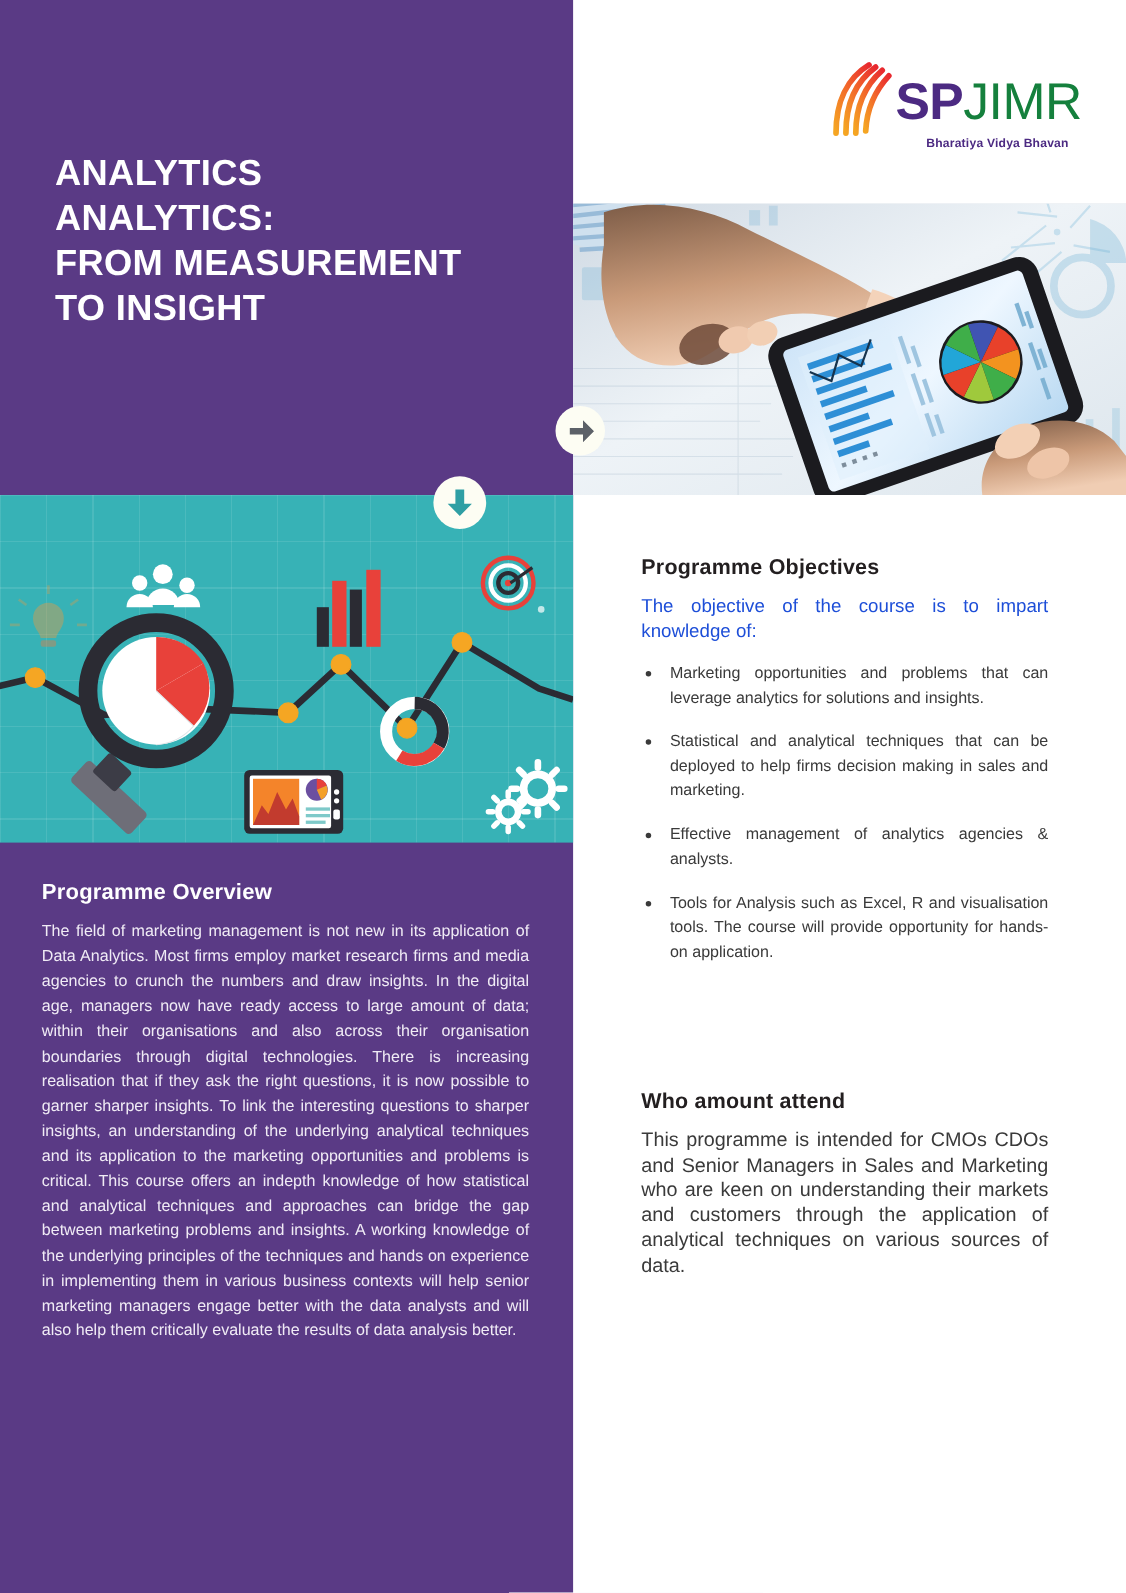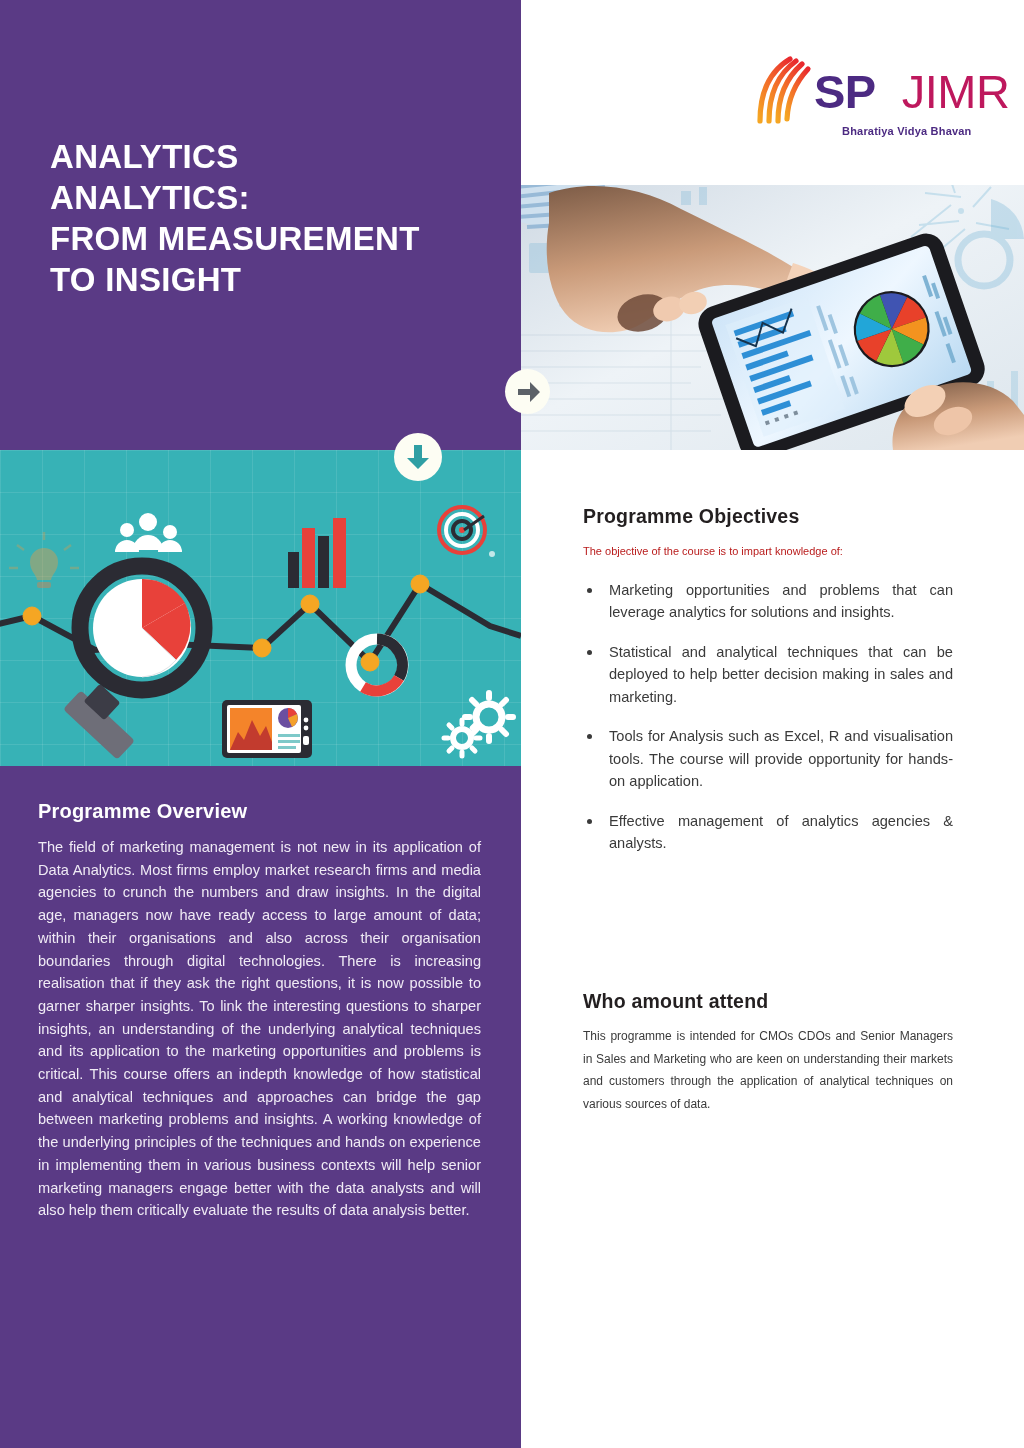--- a/index.html
+++ b/index.html
@@ -90,21 +90,21 @@
   .logo-word {
     position: absolute;
     left: 58px; top: 14px;
     font-size: 47px;
     font-weight: bold;
     letter-spacing: -0.5px;
     line-height: 50px;
     white-space: nowrap;
   }
   .logo-sp { color: #4c2a82; font-weight: bold; }
-  .logo-jimr { color: #be185d; font-weight: 300; margin-left: 26px; }
+  .logo-jimr { color: #15803d; font-weight: 300; }
   .logo-sub {
     position: absolute;
     left: 86px; top: 72px;
     font-size: 11px;
     font-weight: bold;
     color: #4c2a82;
     letter-spacing: 0.2px;
     white-space: nowrap;
   }
 
@@ -135,22 +135,22 @@
     width: 370px;
   }
   .sect-title {
     color: #231f20;
     font-size: 19.5px;
     font-weight: bold;
     letter-spacing: 0.2px;
     margin-bottom: 12px;
   }
   .sect-intro {
-    color: #b91c1c;
-    font-size: 11px;
+    color: #1d4ed8;
+    font-size: 17px;
     line-height: 22.5px;
     text-align: justify;
     margin-bottom: 16px;
   }
   ul.bullets { list-style: none; }
   ul.bullets li {
     position: relative;
     padding-left: 26px;
     margin-bottom: 17px;
     color: #3a3a3a;
@@ -166,21 +166,21 @@
     border-radius: 50%;
     background: #3a3a3a;
   }
   .who {
     position: absolute;
     left: 583px; top: 990px;
     width: 370px;
   }
   .who p {
     color: #3a3a3a;
-    font-size: 12px;
+    font-size: 18px;
     line-height: 22.7px;
     text-align: justify;
   }
 </style>
 </head>
 <body>
 
 <div class="page">
 
   <div class="left-col"></div>
@@ -455,23 +455,23 @@
   <div class="overview">
     <h2>Programme Overview</h2>
     <p>The field of marketing management is not new in its application of Data Analytics. Most firms employ market research firms and media agencies to crunch the numbers and draw insights. In the digital age, managers now have ready access to large amount of data; within their organisations and also across their organisation boundaries through digital technologies. There is increasing realisation that if they ask the right questions, it is now possible to garner sharper insights. To link the interesting questions to sharper insights, an understanding of the underlying analytical techniques and its application to the marketing opportunities and problems is critical. This course offers an indepth knowledge of how statistical and analytical techniques and approaches can bridge the gap between marketing problems and insights. A working knowledge of the underlying principles of the techniques and hands on experience in implementing them in various business contexts will help senior marketing managers engage better with the data analysts and will  also help them critically evaluate the results of data analysis better.</p>
   </div>
 
   <div class="right-col">
     <div class="sect-title">Programme Objectives</div>
     <div class="sect-intro">The objective of the course is to impart knowledge of:</div>
     <ul class="bullets">
       <li>Marketing opportunities and problems that can leverage analytics for solutions and insights.</li>
-      <li>Statistical and analytical techniques that can be deployed to help better decision making in sales and marketing.</li>
+      <li>Statistical and analytical techniques that can be deployed to help firms decision making in sales and marketing.</li>
+      <li>Effective management of analytics agencies &amp; analysts.</li>
       <li>Tools for Analysis such as Excel, R and visualisation tools. The course will provide opportunity for hands-on application.</li>
-      <li>Effective management of analytics agencies &amp; analysts.</li>
     </ul>
   </div>
 
   <div class="who">
     <div class="sect-title">Who amount attend</div>
     <p>This programme is intended for CMOs CDOs and Senior Managers in Sales and Marketing who are keen on understanding their markets and customers through the application of analytical techniques on various sources of data.</p>
   </div>
 
 </div>
 

